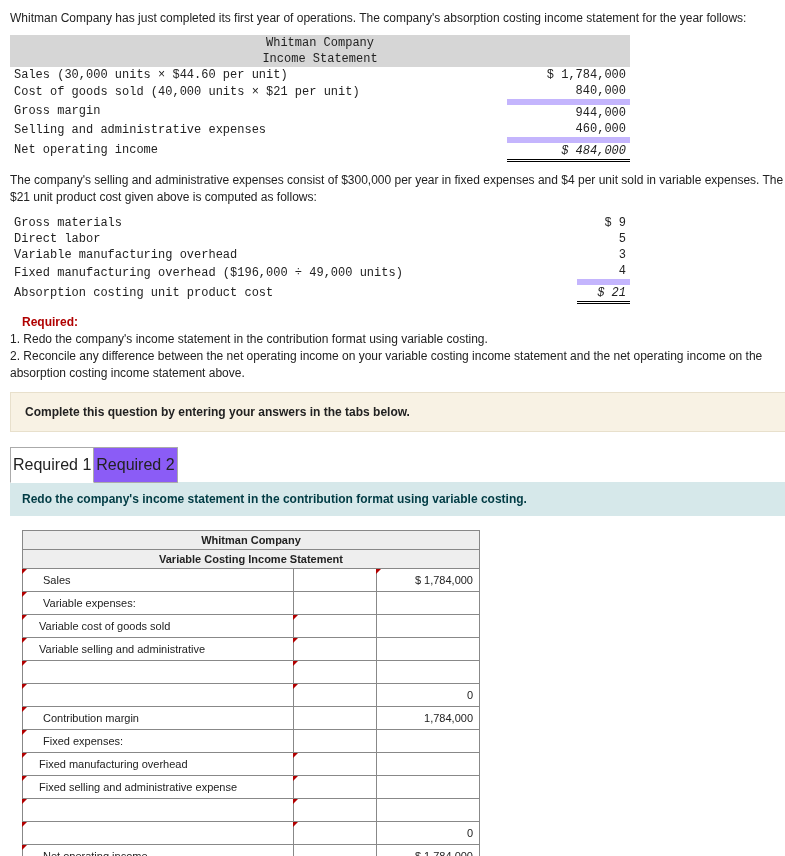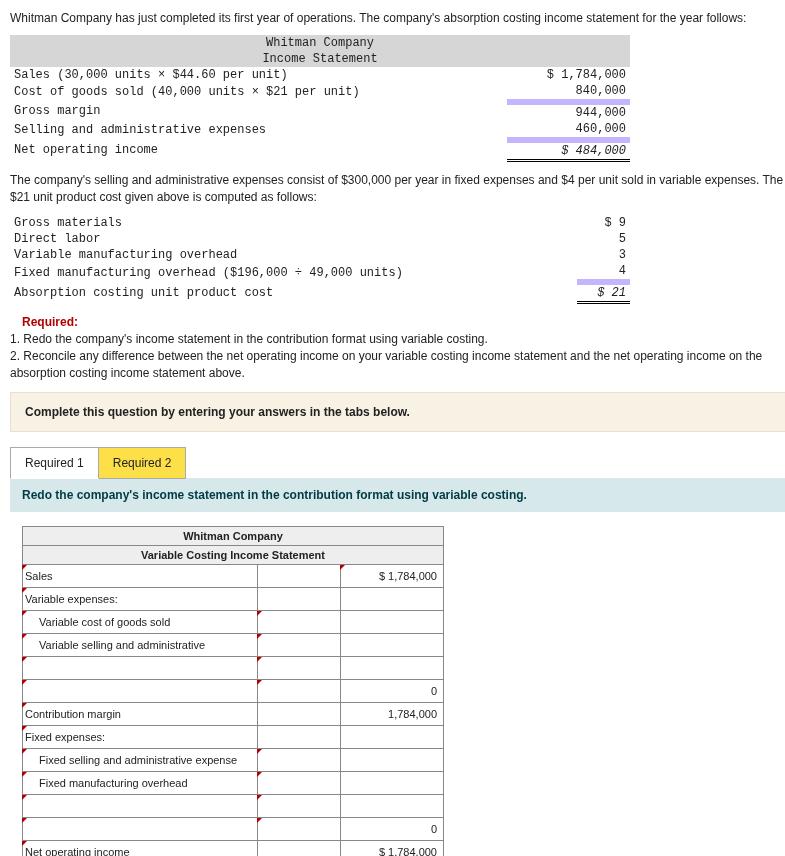--- a/index.html
+++ b/index.html
@@ -16,28 +16,28 @@
   .tbl-income { border-collapse: collapse; width: 620px; margin-bottom: 10px; }
   .tbl-income td { padding: 1px 4px; }
   .hdr-row td { background: #d6d6d6; text-align: center; }
   .num { text-align: right; white-space: pre; }
   .underline { border-bottom: 6px solid #c4b5fd; margin-top: 24px; }
   .dbl-underline { border-bottom: 3px double #000; font-style: italic; }
   .para { margin: 10px 0; line-height: 1.4; }
   .req-hdr { color: #b00000; font-weight: bold; margin-left: 12px; }
   .instr-box { background: #f8f2e4; padding: 12px 14px; font-weight: bold; margin: 10px 0 0 0; border: 1px solid #e8e0cc; }
   .tabs { display: flex; margin-top: 14px; }
-  .tab { border: 1px solid #aaa; padding: 8px 14px; font-size: 12px; background: #fff; position: relative; top: 1px; }
+  .tab { border: 1px solid #aaa; padding: 8px 2px; font-size: 16px; background: #fff; position: relative; top: 1px; }
   .tab.active { border-bottom: 1px solid #fff; z-index: 2; }
-  .tab.inactive { background: #fde047; border-left: none; }
+  .tab.inactive { background: #8b5cf6; border-left: none; }
   .tab-prompt { background: #d6e8ea; color: #003b44; padding: 10px 12px; font-weight: bold; font-size: 12px; }
   .ans-tbl { border-collapse: collapse; margin: 14px 0 0 12px; }
   .ans-tbl th, .ans-tbl td { border: 1px solid #888; font-size: 11px; }
   .ans-hdr { background: #eee; text-align: center; font-weight: bold; padding: 3px 6px; }
-  .ans-label { padding: 2px 2px; height: 18px; }
+  .ans-label { padding: 2px 20px; height: 18px; }
   .ans-input { width: 80px; height: 18px; }
   .ans-val { text-align: right; padding: 2px 6px; height: 18px; }
   .indent1 { padding-left: 16px !important; margin-left: 40px; }
   .col-label { width: 230px; }
   .col-in { width: 80px; }
   .col-val { width: 90px; }
   .tick { position: relative; }
   .tick::before { content: ""; position: absolute; left: -1px; top: 0; width: 0; height: 0; border-top: 5px solid #b00000; border-right: 5px solid transparent; }
 </style>
 </head>
@@ -160,26 +160,26 @@
     <td class="ans-label tick">Contribution margin</td>
     <td class="ans-input"></td>
     <td class="ans-val">1,784,000</td>
   </tr>
   <tr>
     <td class="ans-label tick">Fixed expenses:</td>
     <td class="ans-input"></td>
     <td class="ans-val"></td>
   </tr>
   <tr>
-    <td class="ans-label indent1 tick">Fixed selling and administrative expense</td>
+    <td class="ans-label indent1 tick">Fixed manufacturing overhead</td>
     <td class="ans-input tick"></td>
     <td class="ans-val"></td>
   </tr>
   <tr>
-    <td class="ans-label indent1 tick">Fixed manufacturing overhead</td>
+    <td class="ans-label indent1 tick">Fixed selling and administrative expense</td>
     <td class="ans-input tick"></td>
     <td class="ans-val"></td>
   </tr>
   <tr>
     <td class="ans-label indent1 tick"></td>
     <td class="ans-input tick"></td>
     <td class="ans-val"></td>
   </tr>
   <tr>
     <td class="ans-label indent1 tick"></td>

